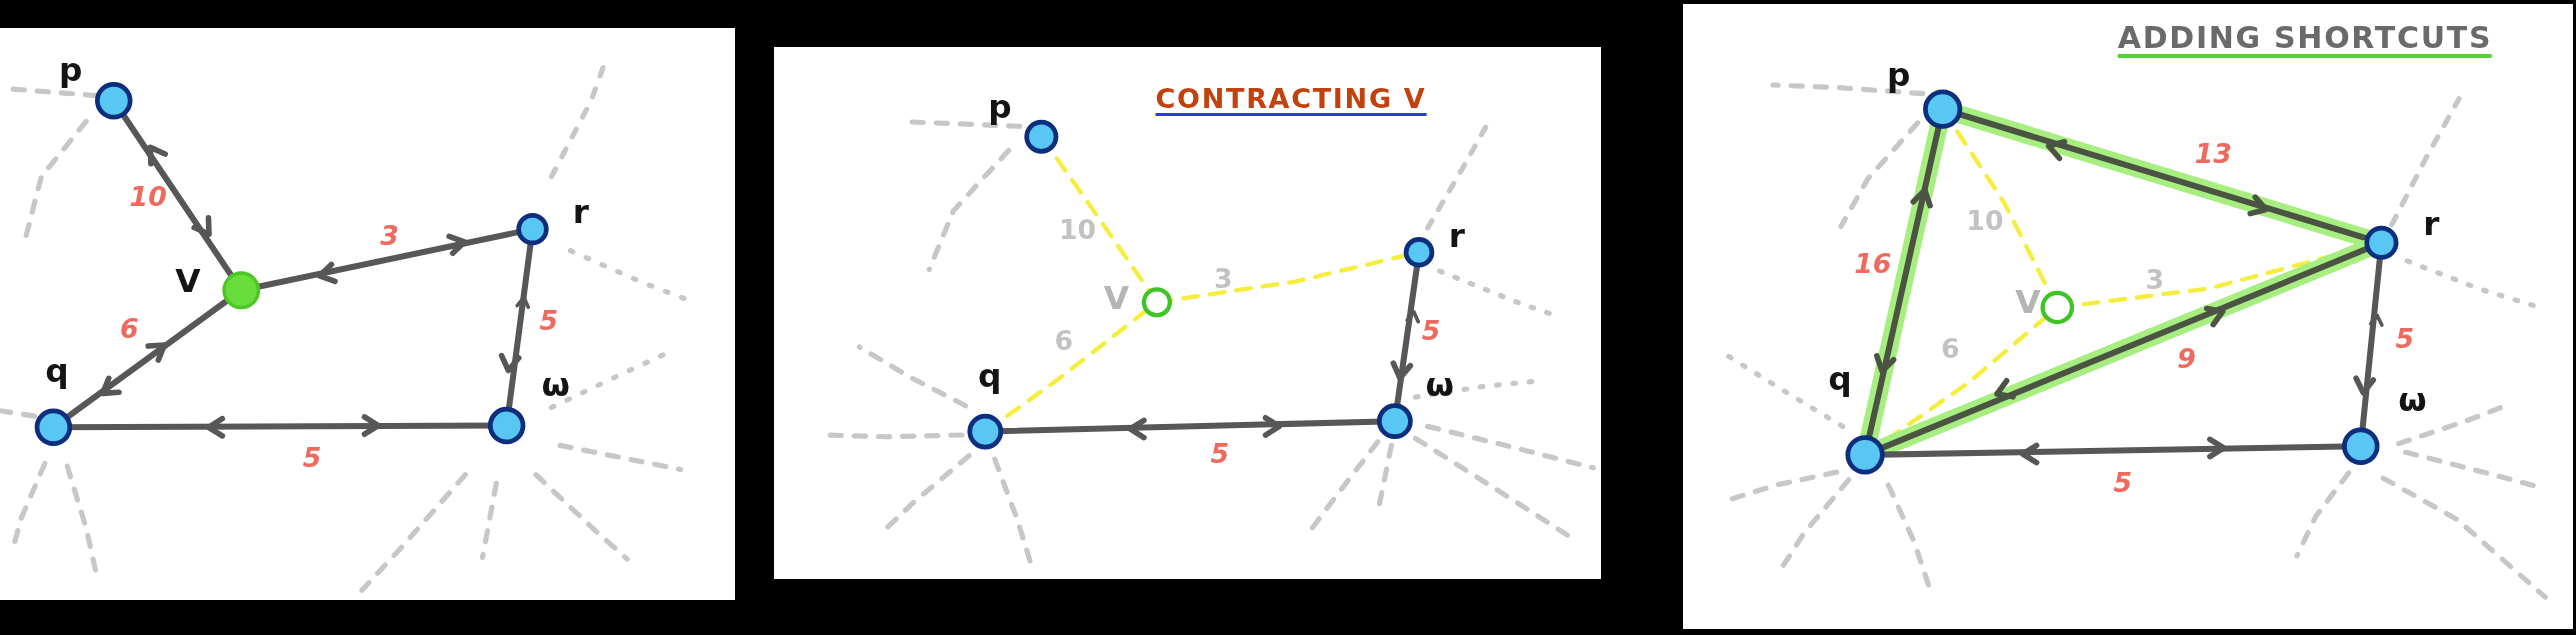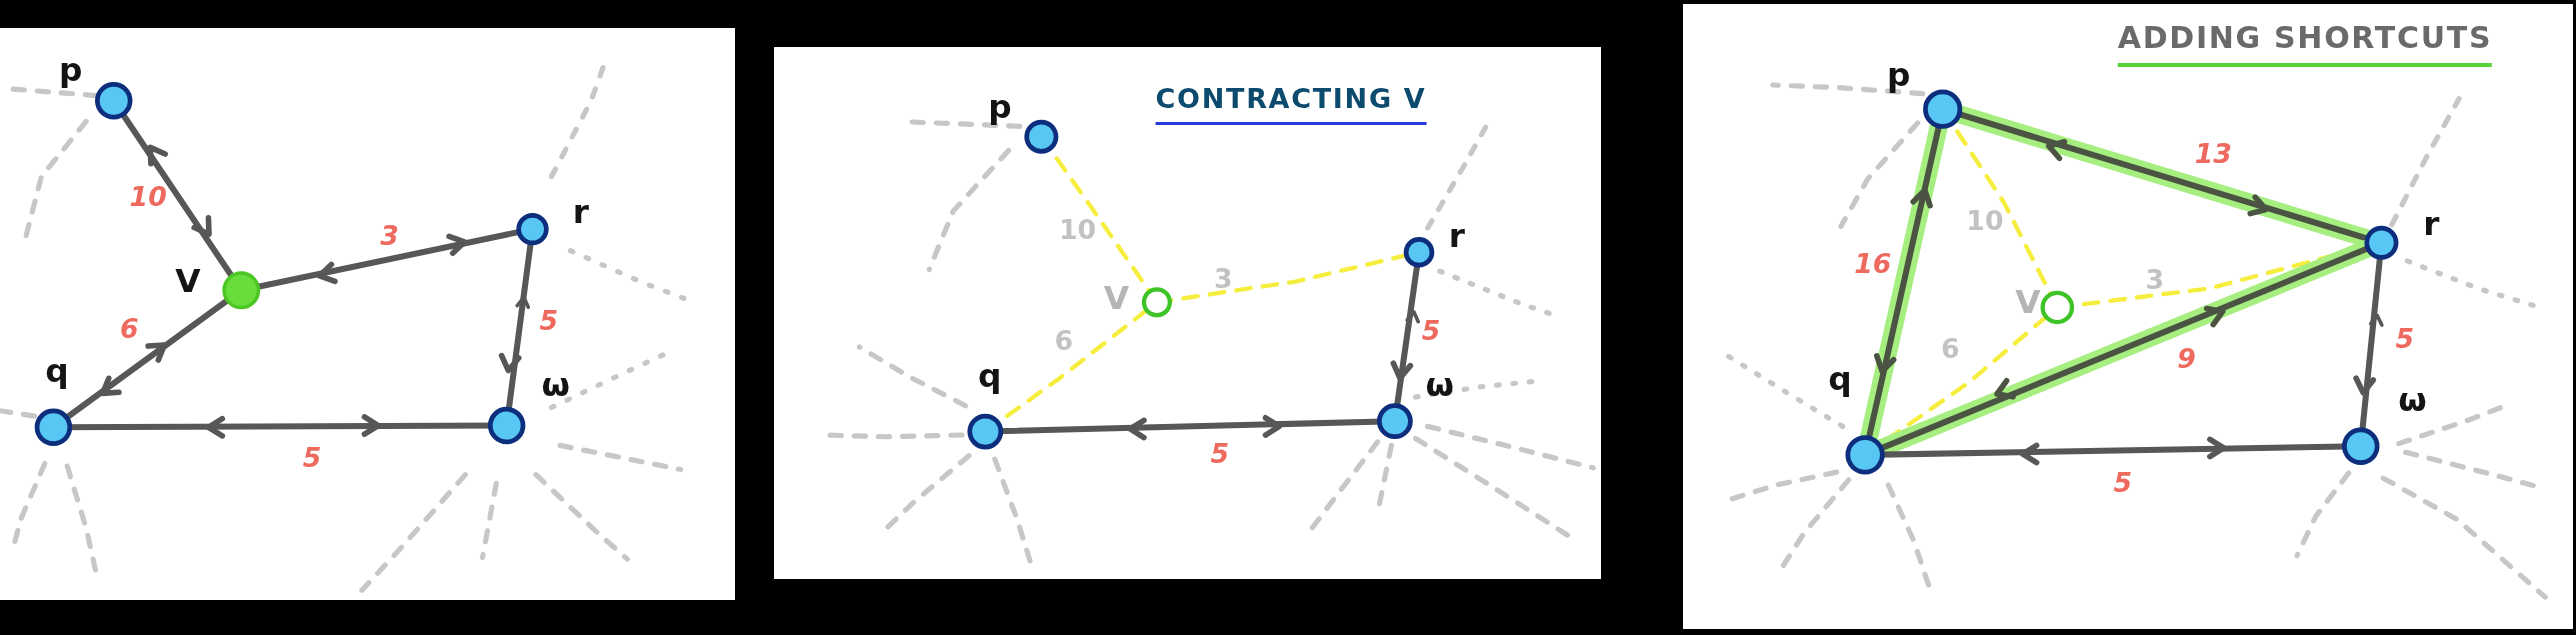--- a/index.html
+++ b/index.html
@@ -1,19 +1,19 @@
 <!DOCTYPE html>
 <html style="font-size:14px"><head>
 <meta charset="utf-8">
 <style>
   html,body{margin:0;padding:0;}
   body{width:2576px;height:635px;position:relative;background:#000;font-family:"DejaVu Sans",sans-serif;overflow:hidden;}
   .panel{position:absolute;background:#ffffff;}
   .panel svg{position:absolute;left:0;top:0;display:block;}
-  .title{position:absolute;transform:translateX(-50%);margin:0;font-weight:bold;white-space:nowrap;letter-spacing:1.7px;line-height:1;padding-bottom:10px;z-index:2;font-family:"DejaVu Sans",sans-serif;}
+  .title{position:absolute;transform:translateX(-50%);margin:0;font-weight:bold;white-space:nowrap;letter-spacing:1.7px;line-height:1;padding-bottom:1px;z-index:2;font-family:"DejaVu Sans",sans-serif;}
   text{font-family:"DejaVu Sans",sans-serif;}
 </style>
 </head>
 <body>
 
 <section class="panel" style="left: 0px; top: 28px; width: 735px; height: 572px;">
 
 <svg width="735" height="572" viewBox="0 0 853 663">
       <polyline points="112,78 8,70" fill="none" stroke="#c7c7c7" stroke-width="6" stroke-linecap="round" stroke-dasharray="13 15"></polyline>
       <polyline points="100,108 48,172 30,242" fill="none" stroke="#c7c7c7" stroke-width="6" stroke-linecap="round" stroke-dasharray="13 15"></polyline>
@@ -53,21 +53,21 @@
       <text x="218" y="296" text-anchor="middle" dominant-baseline="middle" font-size="38" font-weight="bold" fill="#141414">V</text>
       <circle cx="618" cy="233" r="16" fill="#58c7f3" stroke="#0d2e7d" stroke-width="5.5"></circle>
       <text x="674" y="216" text-anchor="middle" dominant-baseline="middle" font-size="38" font-weight="bold" fill="#141414">r</text>
       <circle cx="62" cy="463" r="19" fill="#58c7f3" stroke="#0d2e7d" stroke-width="5.5"></circle>
       <text x="66" y="400" text-anchor="middle" dominant-baseline="middle" font-size="38" font-weight="bold" fill="#141414">q</text>
       <circle cx="588" cy="461" r="19" fill="#58c7f3" stroke="#0d2e7d" stroke-width="5.5"></circle>
       <text x="645" y="416" text-anchor="middle" dominant-baseline="middle" font-size="38" font-weight="bold" fill="#141414">ω</text>
     </svg>
   </section>
 <section class="panel" style="left: 774px; top: 47px; width: 827px; height: 532px;">
-  <h2 class="title" style="left: 517px; top: 38px; font-size: 27px; color: #0c4a6e; border-bottom: 3.4px solid rgb(42, 58, 224);">CONTRACTING V</h2>
+  <h2 class="title" style="left: 517px; top: 38px; font-size: 27px; color: #c2410c; border-bottom: 3.4px solid rgb(42, 58, 224);">CONTRACTING V</h2>
 <svg width="827" height="532" viewBox="0 0 959 617">
       <polyline points="285,92 160,87" fill="none" stroke="#c7c7c7" stroke-width="6" stroke-linecap="round" stroke-dasharray="13 15"></polyline>
       <polyline points="272,120 208,190 180,258" fill="none" stroke="#c7c7c7" stroke-width="6" stroke-linecap="round" stroke-dasharray="13 15"></polyline>
       <polyline points="758,210 800,138 828,88" fill="none" stroke="#c7c7c7" stroke-width="6" stroke-linecap="round" stroke-dasharray="10 15"></polyline>
       <polyline points="772,260 862,296 902,310" fill="none" stroke="#c7c7c7" stroke-width="6" stroke-linecap="round" stroke-dasharray="3 16"></polyline>
       <polyline points="222,416 158,383 99,348" fill="none" stroke="#c7c7c7" stroke-width="6" stroke-linecap="round" stroke-dasharray="13 15"></polyline>
       <polyline points="218,450 130,452 58,450" fill="none" stroke="#c7c7c7" stroke-width="6" stroke-linecap="round" stroke-dasharray="13 15"></polyline>
       <polyline points="226,474 162,528 122,566" fill="none" stroke="#c7c7c7" stroke-width="6" stroke-linecap="round" stroke-dasharray="13 15"></polyline>
       <polyline points="256,478 282,548 300,606" fill="none" stroke="#c7c7c7" stroke-width="6" stroke-linecap="round" stroke-dasharray="13 15"></polyline>
       <polyline points="744,406 820,394 880,388" fill="none" stroke="#c7c7c7" stroke-width="6" stroke-linecap="round" stroke-dasharray="3 16"></polyline>

